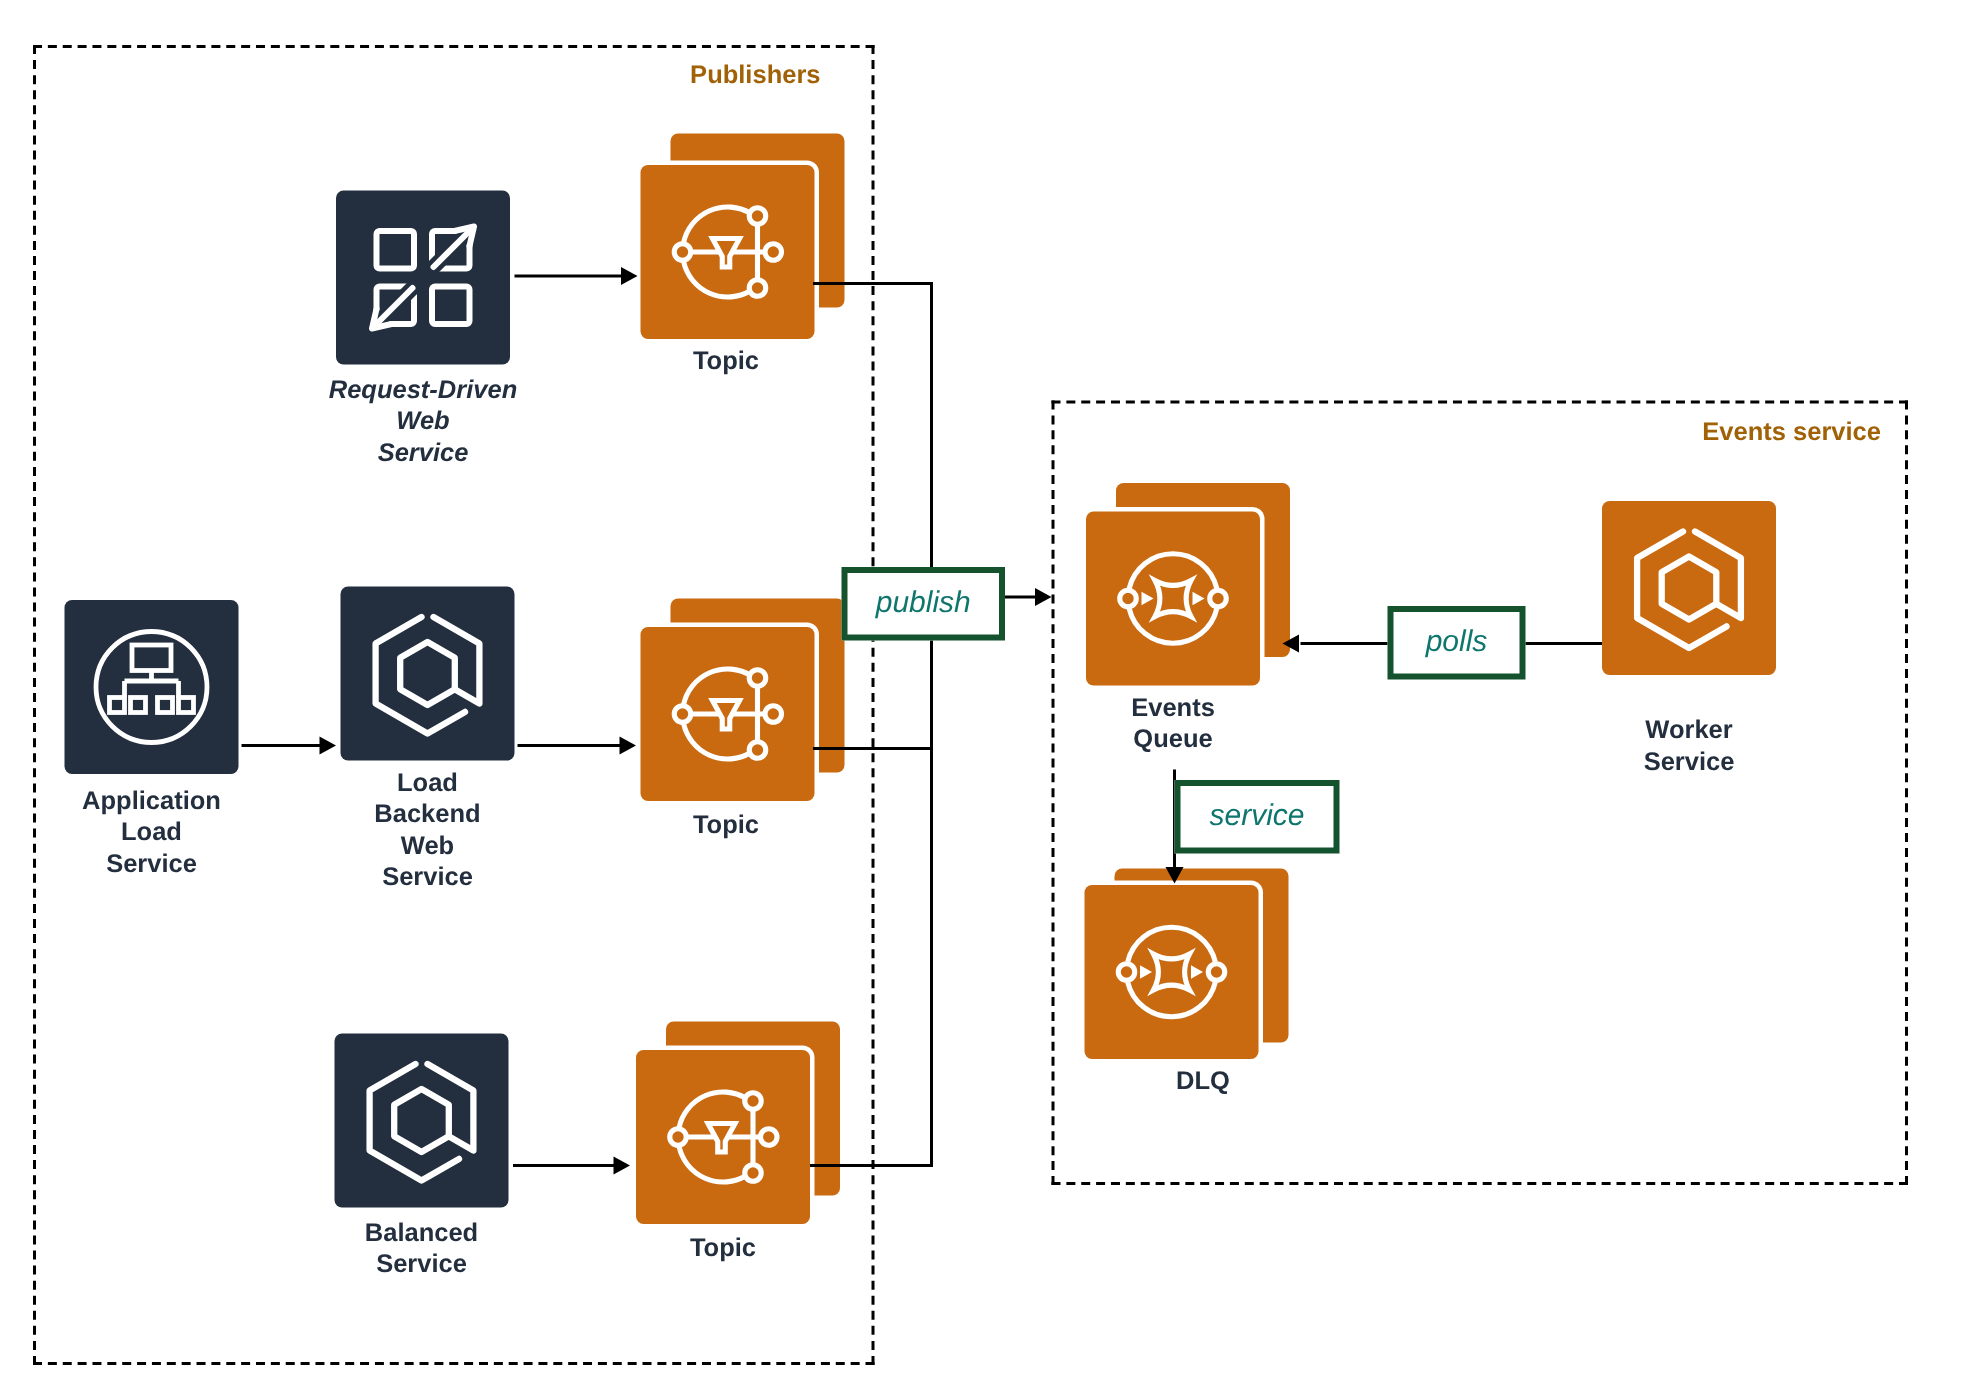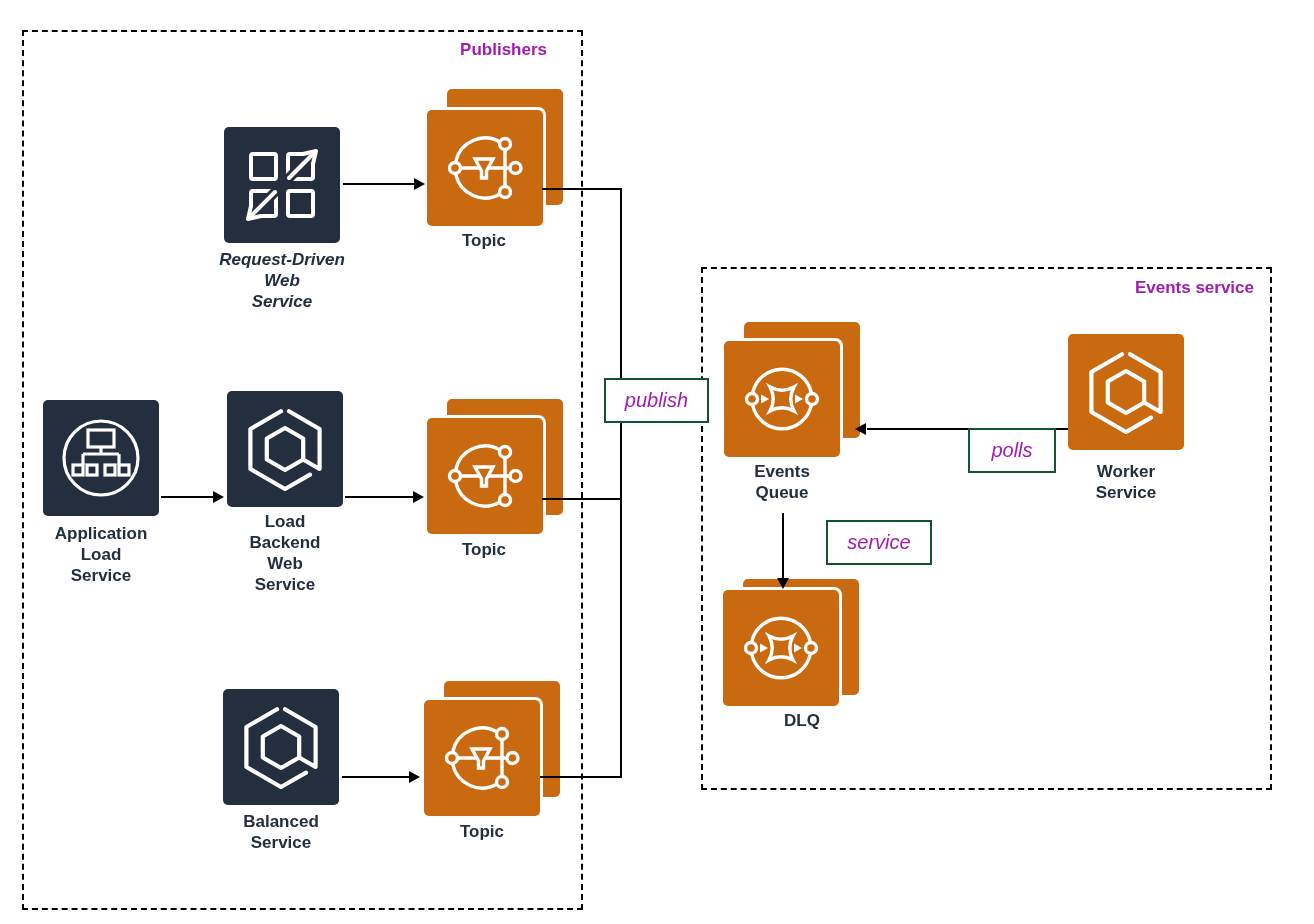--- a/index.html
+++ b/index.html
@@ -1,43 +1,43 @@
 <!DOCTYPE html>
 <html><head>
 <meta charset="utf-8">
 <style>
   html,body{margin:0;padding:0;background:#fff;}
   body{font-family:"Liberation Sans","DejaVu Sans",sans-serif;}
   #canvas{position:relative;width:1314px;height:924px;background:#fff;overflow:hidden;}
 
   .groupbox{position:absolute;border:2px dashed #000;background:transparent;}
-  .grouplabel{position:absolute;font-size:17px;font-weight:bold;color:#a21caf;}
+  .grouplabel{position:absolute;font-size:17px;font-weight:bold;color:#a16207;}
 
   .sq{position:absolute;width:116px;height:116px;border-radius:5px;}
   .navy{background:#232F3E;}
   .orange{background:#C96A11;}
   .front{box-shadow:0 0 0 3px #fff;z-index:2;}
   .back{z-index:1;}
   .glyph{position:absolute;left:0;top:0;width:100%;height:100%;}
 
   .nlabel{position:absolute;width:200px;text-align:center;font-size:17px;line-height:21px;
           font-weight:bold;color:#232F3E;z-index:2;}
 
   .hline{position:absolute;height:2px;background:#000;z-index:3;}
   .vline{position:absolute;width:2px;background:#000;z-index:3;}
   .ah-right{position:absolute;width:0;height:0;border-top:6px solid transparent;
             border-bottom:6px solid transparent;border-left:11px solid #000;z-index:3;}
   .ah-left{position:absolute;width:0;height:0;border-top:6px solid transparent;
            border-bottom:6px solid transparent;border-right:11px solid #000;z-index:3;}
   .ah-down{position:absolute;width:0;height:0;border-left:6px solid transparent;
            border-right:6px solid transparent;border-top:11px solid #000;z-index:3;}
 
-  .edgelabel{position:absolute;border:2px solid #14532d;background:#fff;z-index:5;
+  .edgelabel{position:absolute;border:4px solid #14532d;background:#fff;z-index:5;
              display:flex;align-items:center;justify-content:center;
-             font-style:italic;font-size:20px;color:#a21caf;margin-left:43px;}
+             font-style:italic;font-size:20px;color:#0f766e;}
 </style>
 </head>
 <body>
 
 <div id="canvas">
 
   <svg width="0" height="0" style="position:absolute" aria-hidden="true">
     <defs>
       <g id="g-apprunner" fill="none" stroke="#fff" stroke-width="4" stroke-linecap="round" stroke-linejoin="round">
         <rect x="-31" y="-31" width="25" height="25" rx="2"></rect>
@@ -115,21 +115,21 @@
   <div class="hline" style="left:662px;top:397px;width:29px;"></div>
   <div class="ah-right" style="left:690px;top:392px;"></div>
 
   <div class="hline" style="left:867px;top:428px;width:201px;"></div>
   <div class="ah-left" style="left:855px;top:423px;"></div>
 
   <div class="vline" style="left:782px;top:513px;height:66px;"></div>
   <div class="ah-down" style="left:777px;top:578px;"></div>
 
   <div class="edgelabel" style="left:561px;top:378px;width:101px;height:41px;">publish</div>
-  <div class="edgelabel" style="left:925px;top:428px;width:84px;height:41px;text-align:right;">polls</div>
+  <div class="edgelabel" style="left:925px;top:404px;width:84px;height:41px;text-align:right;">polls</div>
   <div class="edgelabel" style="left:783px;top:520px;width:102px;height:41px;">service</div>
 
   <div class="sq navy" style="left:224px;top:127px;">
     <svg class="glyph" viewBox="-58 -58 116 116">
         <use href="#g-apprunner"></use>
       </svg>
   </div>
   <div class="nlabel" style="left:182px;top:249px;font-style:italic;">
     <div>Request-Driven</div>
     <div>Web</div>
@@ -202,21 +202,21 @@
   <div class="nlabel" style="left:682px;top:461px;">
     <div>Events</div>
     <div>Queue</div>
   </div>
 
   <div class="sq orange" style="left:1068px;top:334px;">
     <svg class="glyph" viewBox="-58 -58 116 116">
         <use href="#g-hex"></use>
       </svg>
   </div>
-  <div class="nlabel" style="left:1026px;top:461px;">
+  <div class="nlabel" style="left:1026px;top:476px;">
     <div>Worker</div>
     <div>Service</div>
   </div>
 
   <div class="sq orange back" style="left:743px;top:579px;"></div>
   <div class="sq orange front" style="left:723px;top:590px;">
     <svg class="glyph" viewBox="-58 -58 116 116">
         <use href="#g-sqs"></use>
       </svg>
   </div>

